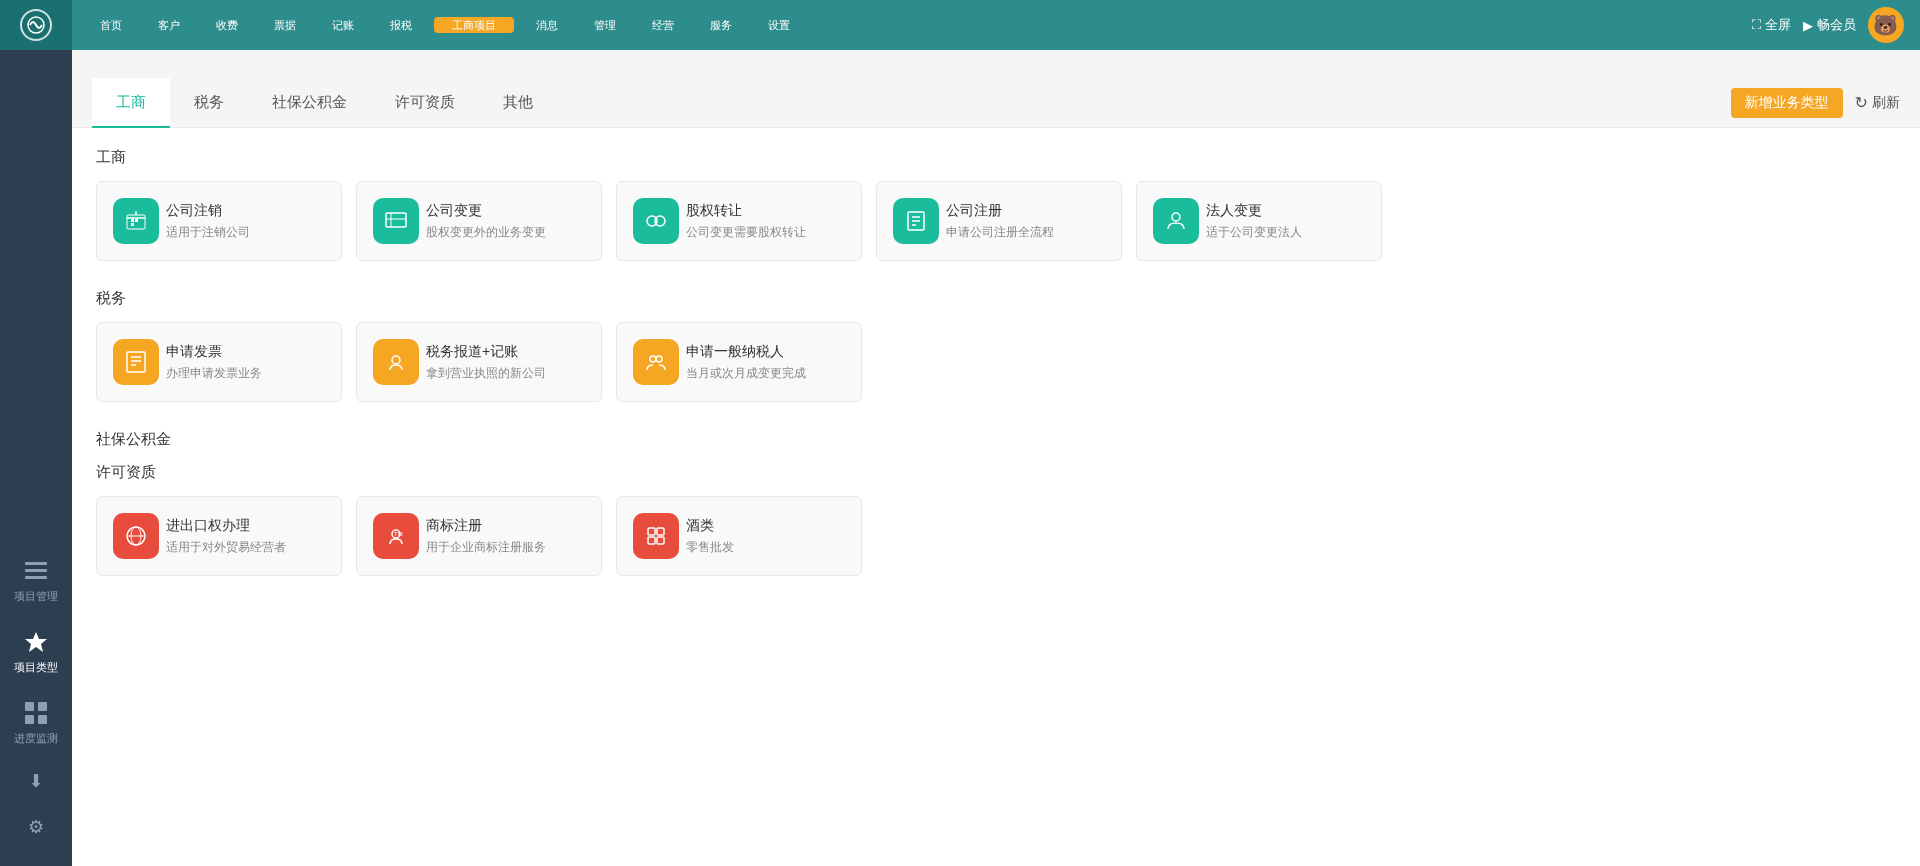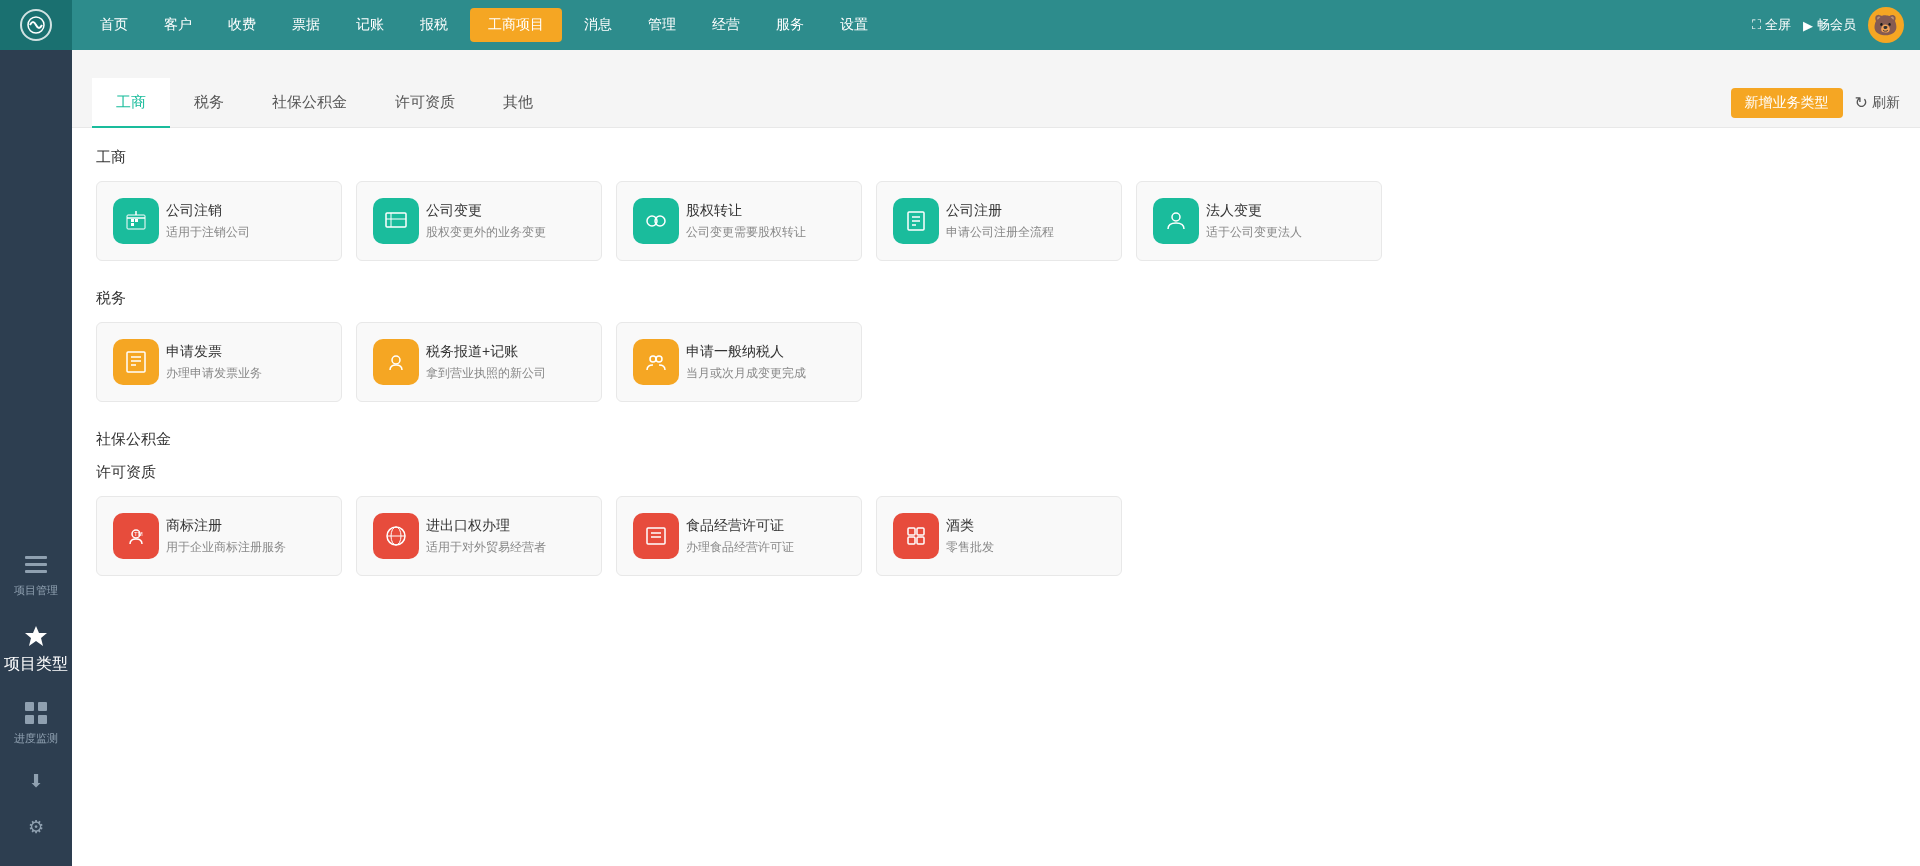--- a/index.html
+++ b/index.html
@@ -35,32 +35,32 @@
       font-size: 16px;
     }
     .top-nav-menu {
       display: flex;
       align-items: center;
       flex: 1;
       padding-left: 10px;
     }
     .nav-item {
       color: white;
-      font-size: 14px;
+      font-size: 11px;
       padding: 0 18px;
       height: 50px;
       display: flex;
       align-items: center;
       cursor: pointer;
       white-space: nowrap;
     }
     .nav-item.active {
       background: #f5a623;
       border-radius: 4px;
-      height: 34px;
+      height: 16px;
       margin: 11px 4px;
     }
     .top-nav-right {
       display: flex;
       align-items: center;
       gap: 12px;
       padding-right: 16px;
       color: white;
       font-size: 14px;
     }
@@ -318,21 +318,21 @@
             </svg>
           </div>
           <div style="font-size: 11px;">项目管理</div>
         </div>
         <div class="sidebar-item active">
           <div class="sidebar-icon">
             <svg width="22" height="22" viewBox="0 0 22 22" fill="currentColor">
               <polygon points="11,1 14,8 22,8 16,13 18,21 11,16 4,21 6,13 0,8 8,8"></polygon>
             </svg>
           </div>
-          <div style="font-size: 16px;">项目类型</div>
+          <div style="font-size: 11px;">项目类型</div>
         </div>
         <div class="sidebar-item">
           <div class="sidebar-icon">
             <svg width="22" height="22" viewBox="0 0 22 22" fill="currentColor">
               <rect x="0" y="0" width="9" height="9" rx="1"></rect>
               <rect x="13" y="0" width="9" height="9" rx="1"></rect>
               <rect x="0" y="13" width="9" height="9" rx="1"></rect>
               <rect x="13" y="13" width="9" height="9" rx="1"></rect>
             </svg>
           </div>
@@ -477,54 +477,41 @@
               <div class="card-desc">当月或次月成变更完成</div>
             </div>
           </div>
         </div>
         <div class="section-title">社保公积金</div>
         <div class="section-title">许可资质</div>
         <div class="cards-grid">
           <div class="card">
             <div class="card-icon color-red" style="background: rgb(231, 76, 60);">
               <svg width="24" height="24" viewBox="0 0 24 24" fill="white">
+                <circle cx="12" cy="12" r="9" fill="none" stroke="white" stroke-width="1.5"></circle>
+                <line x1="3" y1="12" x2="21" y2="12" stroke="white" stroke-width="1"></line>
+                <ellipse cx="12" cy="12" rx="5" ry="9" fill="none" stroke="white" stroke-width="1"></ellipse>
+              </svg>
+            </div>
+            <div class="card-info">
+              <div class="card-title">进出口权办理</div>
+              <div class="card-desc">适用于对外贸易经营者</div>
+            </div>
+          </div>
+          <div class="card">
+            <div class="card-icon color-red" style="background: rgb(231, 76, 60);">
+              <svg width="24" height="24" viewBox="0 0 24 24" fill="white">
                 <circle cx="12" cy="10" r="4" fill="none" stroke="white" stroke-width="1.5"></circle>
                 <path d="M6 20 Q6 15 12 15 Q18 15 18 20" fill="none" stroke="white" stroke-width="1.5"></path>
                 <text x="10" y="12" font-size="6" fill="white">TM</text>
               </svg>
             </div>
             <div class="card-info">
               <div class="card-title">商标注册</div>
               <div class="card-desc">用于企业商标注册服务</div>
-            </div>
-          </div>
-          <div class="card">
-            <div class="card-icon color-red" style="background: rgb(231, 76, 60);">
-              <svg width="24" height="24" viewBox="0 0 24 24" fill="white">
-                <circle cx="12" cy="12" r="9" fill="none" stroke="white" stroke-width="1.5"></circle>
-                <line x1="3" y1="12" x2="21" y2="12" stroke="white" stroke-width="1"></line>
-                <ellipse cx="12" cy="12" rx="5" ry="9" fill="none" stroke="white" stroke-width="1"></ellipse>
-              </svg>
-            </div>
-            <div class="card-info">
-              <div class="card-title">进出口权办理</div>
-              <div class="card-desc">适用于对外贸易经营者</div>
-            </div>
-          </div>
-          <div class="card">
-            <div class="card-icon color-red" style="background: rgb(231, 76, 60);">
-              <svg width="24" height="24" viewBox="0 0 24 24" fill="white">
-                <rect x="3" y="4" width="18" height="16" rx="1" fill="none" stroke="white" stroke-width="1.5"></rect>
-                <line x1="7" y1="9" x2="17" y2="9" stroke="white" stroke-width="1.5"></line>
-                <line x1="7" y1="13" x2="17" y2="13" stroke="white" stroke-width="1.5"></line>
-              </svg>
-            </div>
-            <div class="card-info">
-              <div class="card-title">食品经营许可证</div>
-              <div class="card-desc">办理食品经营许可证</div>
             </div>
           </div>
           <div class="card">
             <div class="card-icon color-red" style="background: rgb(231, 76, 60);">
               <svg width="24" height="24" viewBox="0 0 24 24" fill="white">
                 <rect x="4" y="4" width="7" height="7" rx="1" fill="none" stroke="white" stroke-width="1.5"></rect>
                 <rect x="13" y="4" width="7" height="7" rx="1" fill="none" stroke="white" stroke-width="1.5"></rect>
                 <rect x="4" y="13" width="7" height="7" rx="1" fill="none" stroke="white" stroke-width="1.5"></rect>
                 <rect x="13" y="13" width="7" height="7" rx="1" fill="none" stroke="white" stroke-width="1.5"></rect>
               </svg>

